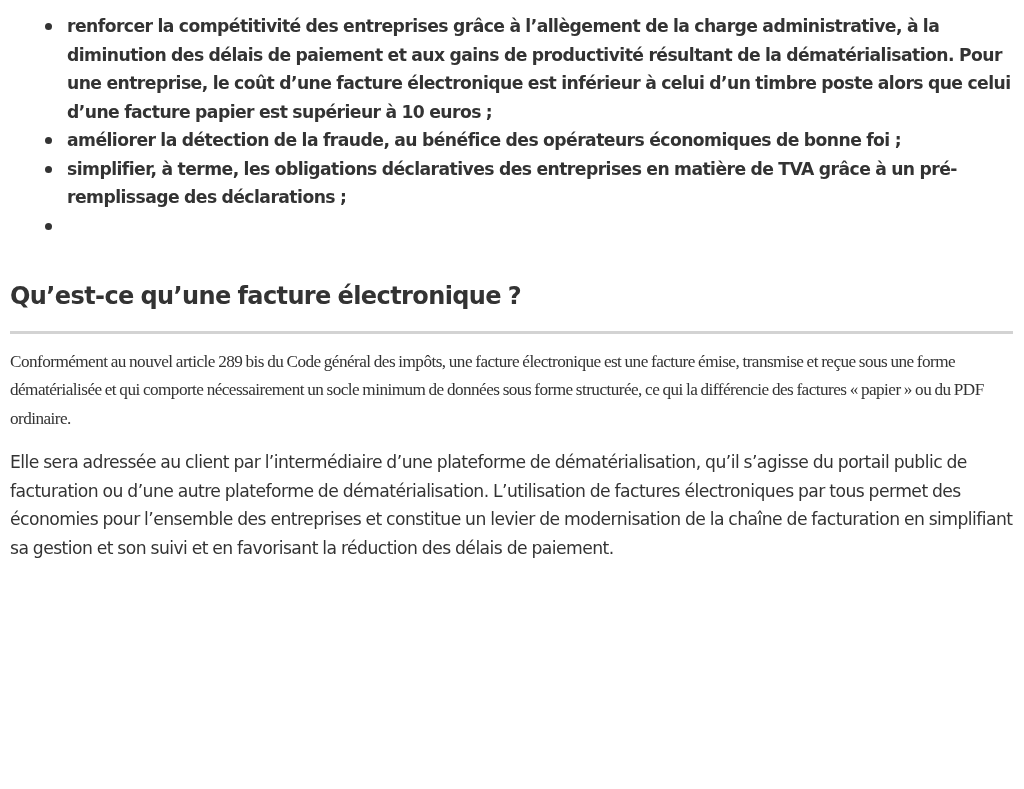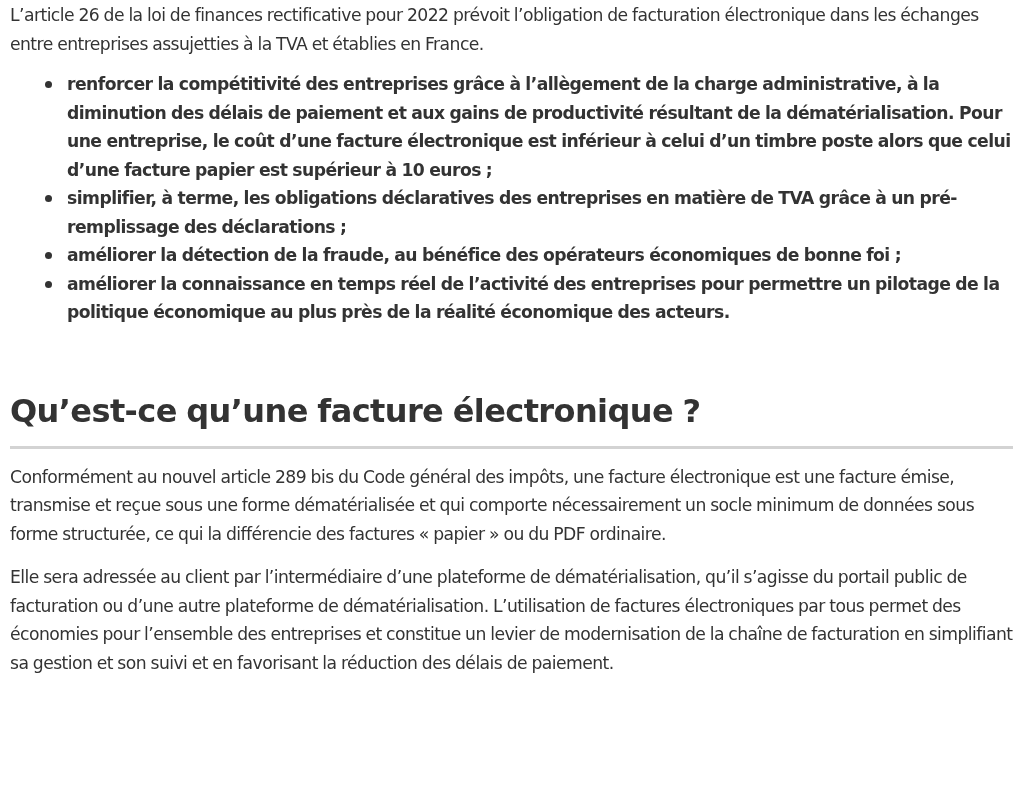--- a/index.html
+++ b/index.html
@@ -44,64 +44,63 @@
       position: absolute;
       left: -22px;
       top: 11px;
       width: 7px;
       height: 7px;
       border-radius: 50%;
       background: #333333;
     }
     h2.section-title {
       margin: 64px 0 0 0;
-      font-size: 32px;
+      font-size: 24px;
       line-height: 40px;
       font-weight: bold;
       letter-spacing: -0.6px;
       word-spacing: -1px;
       color: #333333;
     }
     .section-rule {
       margin: 15px 1px 0 0;
       height: 3px;
       background: #d3d3d3;
       border: 0;
     }
     .p-def {
       margin-top: 14px;
+      font-family: Liberation Serif, serif;
     }
     .p-platform {
       margin-top: 15px;
     }
   </style>
 </head>
 <body>
 
 <div class="content">
 
-  <p class="p-intro">L’article 26 de la loi de finances rectificative pour 2022 prévoit l’obligation de facturation électronique dans les échanges entre entreprises assujetties à la TVA et établies en France.</p>
 
 
   <ul class="objectives">
     <li>
       <span class="bullet"></span>
       <span>renforcer la compétitivité des entreprises grâce à l’allègement de la charge administrative, à la diminution des délais de paiement et aux gains de productivité résultant de la dématérialisation. Pour une entreprise, le coût d’une facture électronique est inférieur à celui d’un timbre poste alors que celui d’une facture papier est supérieur à 10 euros ;</span>
     </li>
     <li>
       <span class="bullet"></span>
+      <span>améliorer la détection de la fraude, au bénéfice des opérateurs économiques de bonne foi ;</span>
+    </li>
+    <li>
+      <span class="bullet"></span>
       <span>simplifier, à terme, les obligations déclaratives des entreprises en matière de TVA grâce à un pré-remplissage des déclarations ;</span>
     </li>
     <li>
       <span class="bullet"></span>
-      <span>améliorer la détection de la fraude, au bénéfice des opérateurs économiques de bonne foi ;</span>
-    </li>
-    <li>
-      <span class="bullet"></span>
-      <span>améliorer la connaissance en temps réel de l’activité des entreprises pour permettre un pilotage de la politique économique au plus près de la réalité économique des acteurs.</span>
     </li>
   </ul>
 
   <h2 class="section-title">Qu’est-ce qu’une facture électronique ?</h2>
   <div class="section-rule"></div>
 
   <p class="p-def">Conformément au nouvel article 289 bis du Code général des impôts, une facture électronique est une facture émise, transmise et reçue sous une forme dématérialisée et qui comporte nécessairement un socle minimum de données sous forme structurée, ce qui la différencie des factures « papier » ou du PDF ordinaire.</p>
 
   <p class="p-platform">Elle sera adressée au client par l’intermédiaire d’une plateforme de dématérialisation, qu’il s’agisse du portail public de facturation ou d’une autre plateforme de dématérialisation. L’utilisation de factures électroniques par tous permet des économies pour l’ensemble des entreprises et constitue un levier de modernisation de la chaîne de facturation en simplifiant sa gestion et son suivi et en favorisant la réduction des délais de paiement.</p>
 

